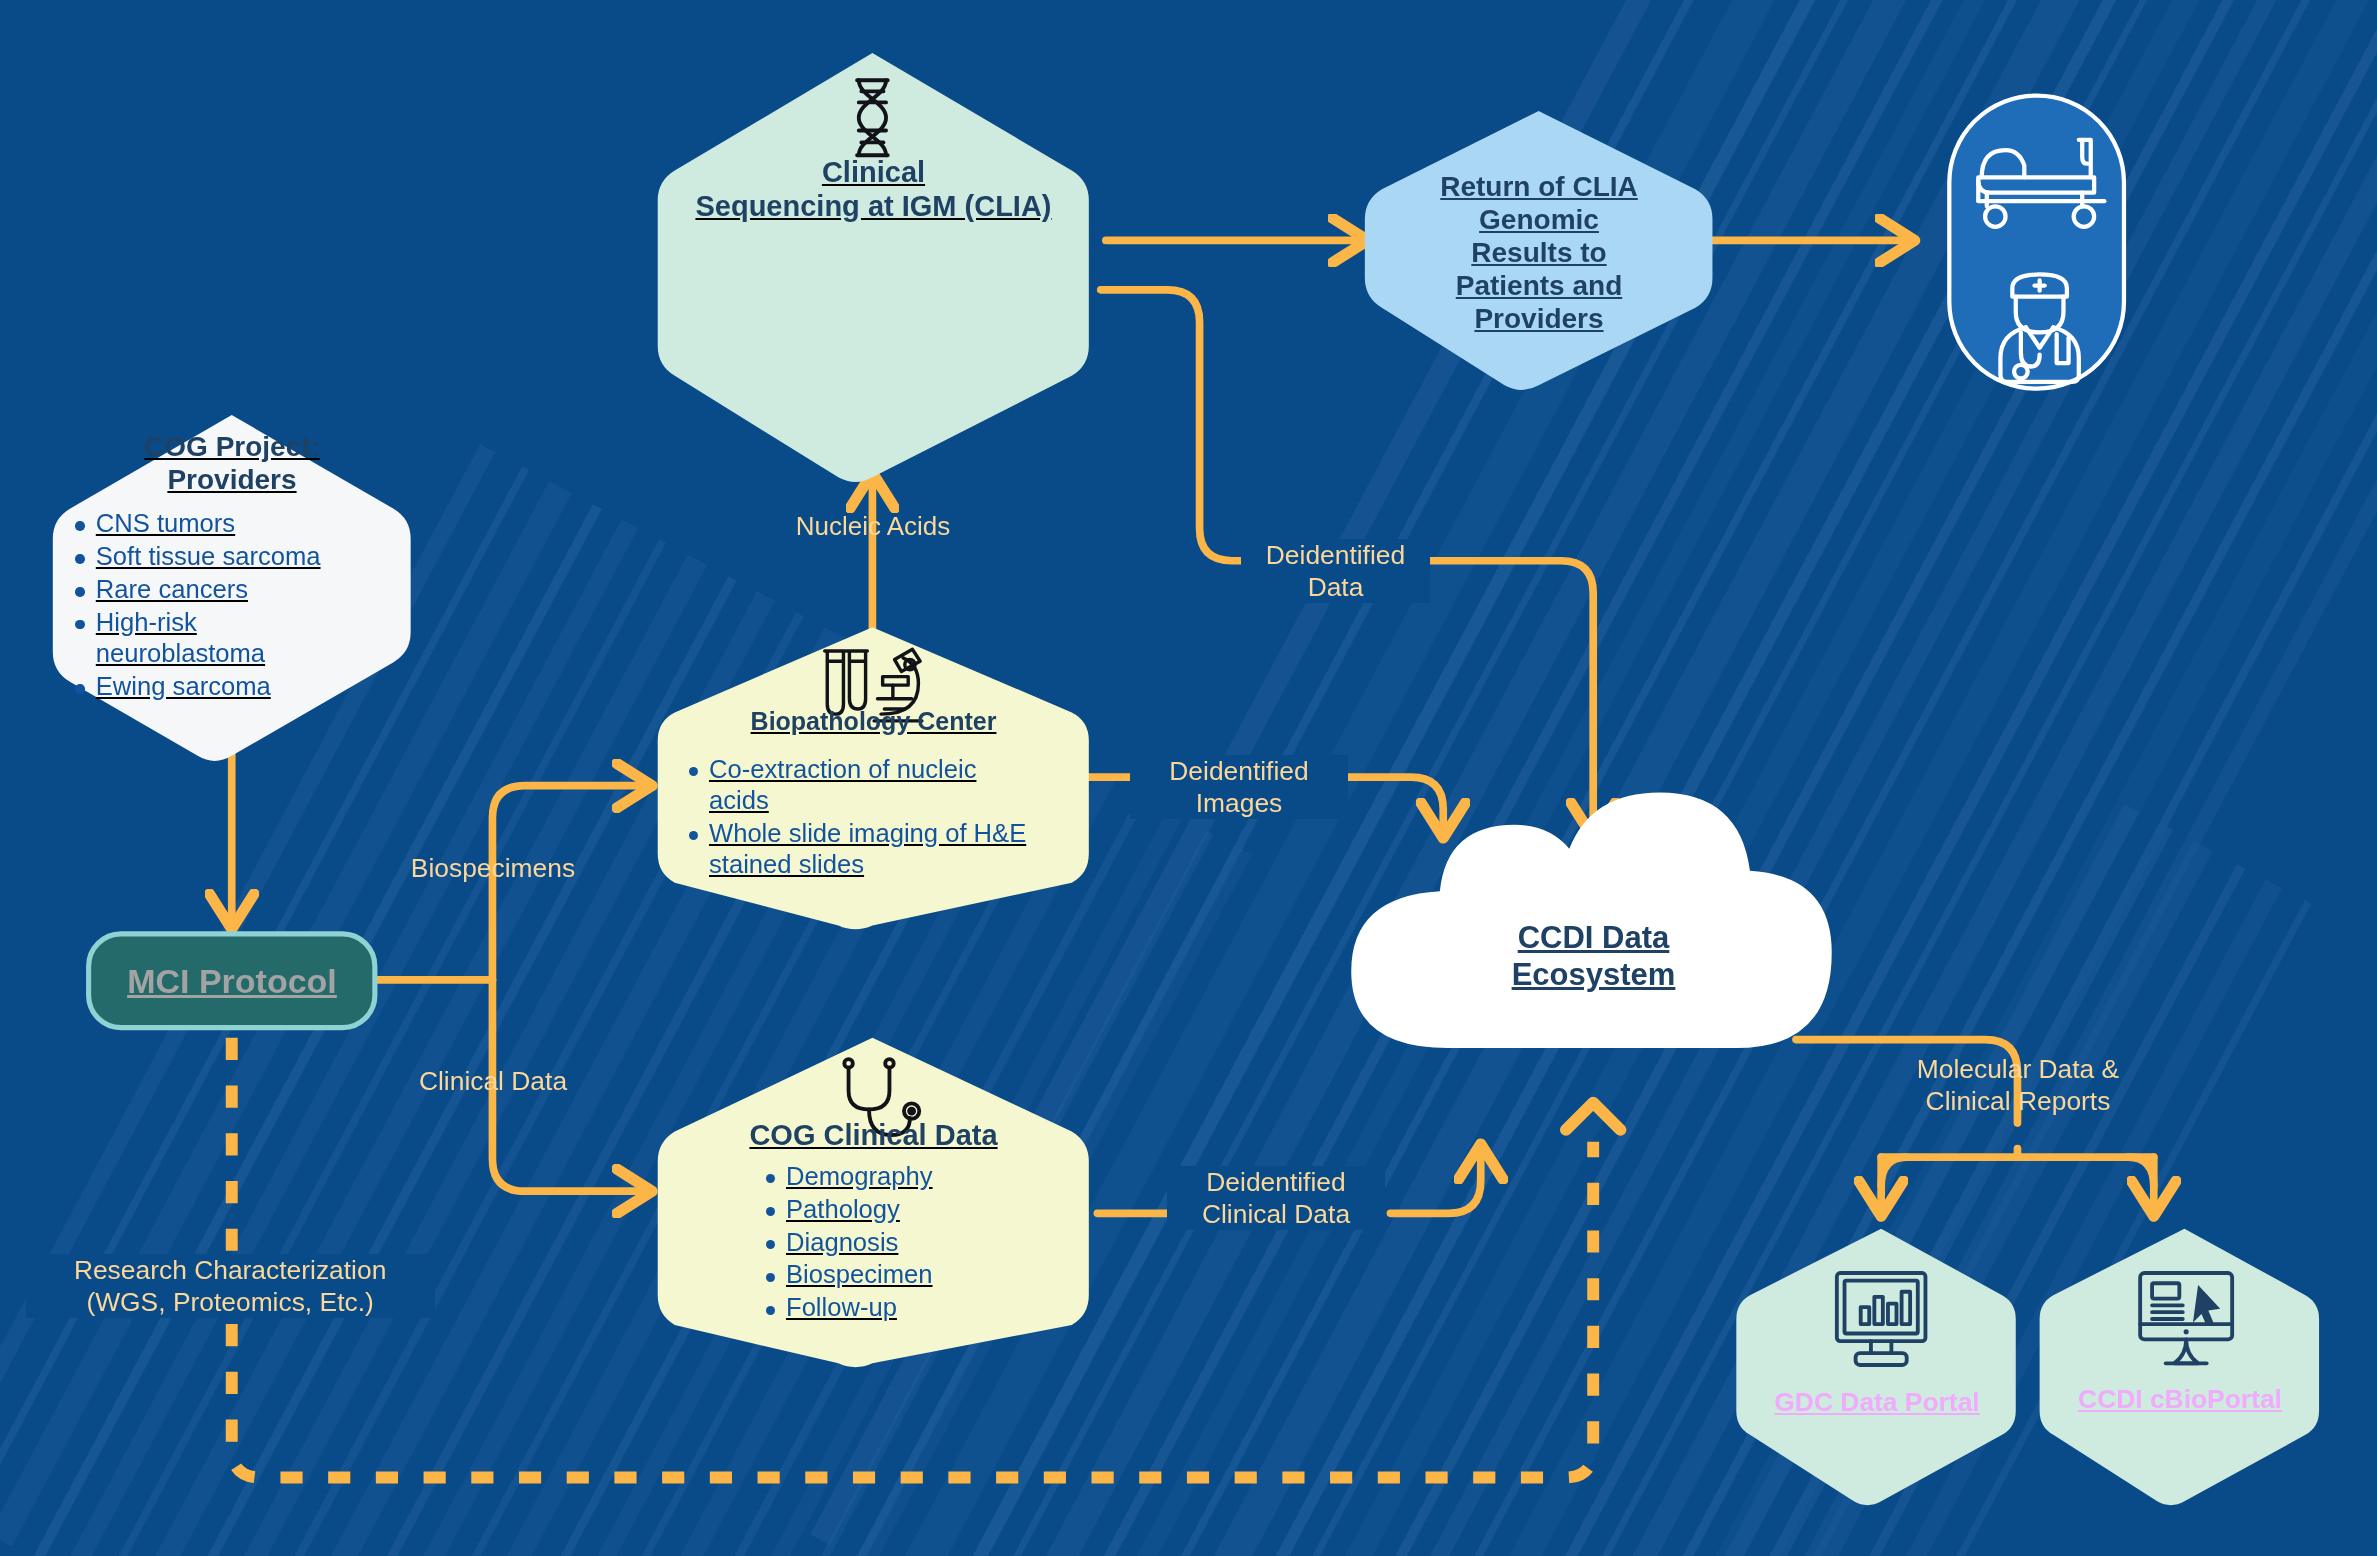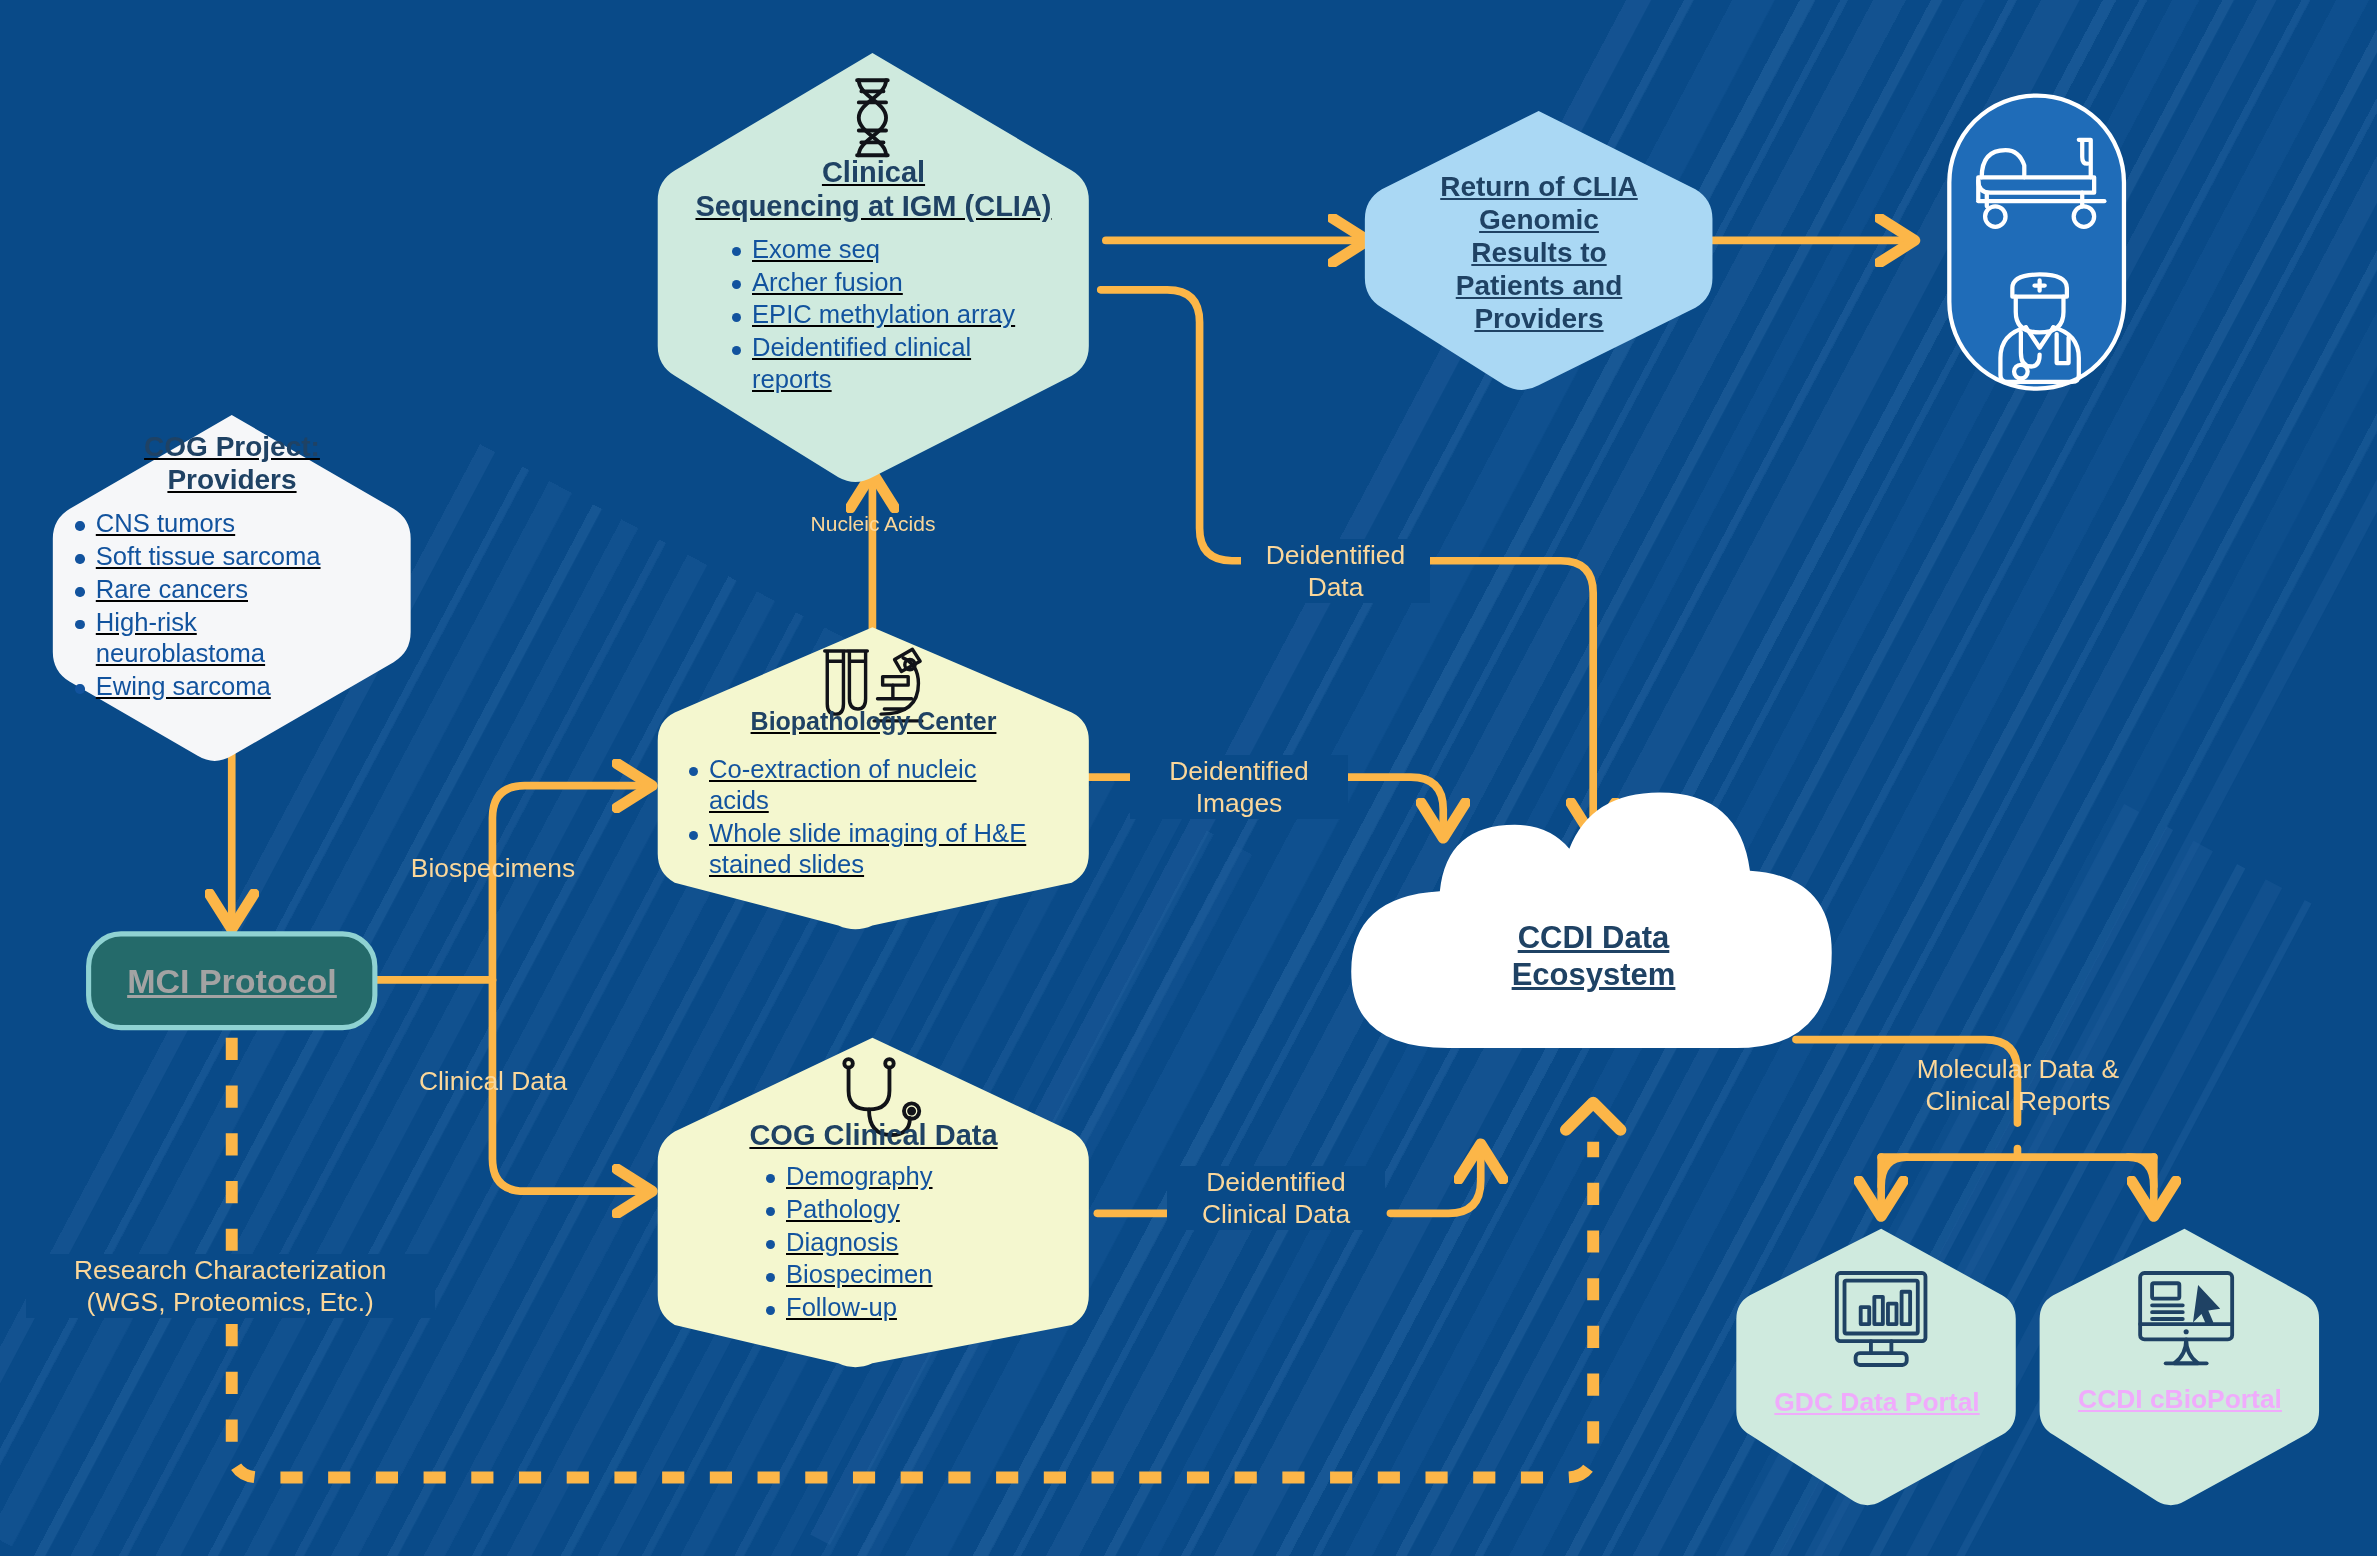--- a/index.html
+++ b/index.html
@@ -234,26 +234,20 @@
       <li style="width:179px;">High-risk neuroblastoma</li>
       <li>Ewing sarcoma</li>
     </ul>
   </div>
 
   <div class="nodetext" style="left:89px;top:934px;width:286px;height:94px;display:flex;align-items:center;justify-content:center;color:#a3a3a3;font-weight:bold;font-size:34px;">MCI Protocol</div>
 
   <div class="nodetext" style="left:663px;top:155px;width:421px;">
     <div class="title" style="font-size:29px;white-space:pre-line;margin-bottom:10.2px;">Clinical
 Sequencing at IGM (CLIA)</div>
-    <ul class="bullets" style="font-size:25.6px;padding-left:60px;">
-      <li>Exome seq</li>
-      <li>Archer fusion</li>
-      <li>EPIC methylation array</li>
-      <li style="width:256px;">Deidentified clinical reports</li>
-    </ul>
   </div>
 
   <div class="nodetext" style="left:663px;top:707px;width:421px;">
     <div class="title" style="font-size:25px;margin-bottom:17px;">Biopathology Center</div>
     <ul class="bullets" style="font-size:25.6px;padding-left:17px;">
       <li style="width:290px;">Co-extraction of nucleic acids</li>
       <li style="width:341px;">Whole slide imaging of H&amp;E stained slides</li>
     </ul>
   </div>
 
@@ -275,21 +269,21 @@
   </div>
 
   <div class="nodetext title" style="left:1411px;top:920px;width:365px;font-size:31px;white-space:pre-line;">CCDI Data
 Ecosystem</div>
 
   <div class="nodetext portal-label" style="left:1737px;top:1387px;width:280px;font-size:26.4px;">GDC Data Portal</div>
   <div class="nodetext portal-label" style="left:2040px;top:1384px;width:280px;font-size:26.4px;">CCDI cBioPortal</div>
 
   <div class="conn-label" style="left:331px;top:852px;width:324px;font-size:26.4px;">Biospecimens</div>
   <div class="conn-label" style="left:331px;top:1065px;width:324px;font-size:26.4px;">Clinical Data</div>
-  <div class="conn-label" style="left:711px;top:511px;width:324px;font-size:21px;">Nucleic Acids</div>
+  <div class="conn-label" style="left:711px;top:511px;width:324px;font-size:26px;">Nucleic Acids</div>
   <div class="conn-label" style="left:1241px;top:539px;width:189px;font-size:26.4px;background:#094a88;">Deidentified Data</div>
   <div class="conn-label" style="left:1130px;top:755px;width:218px;font-size:26.4px;background:#094a88;">Deidentified Images</div>
   <div class="conn-label" style="left:1167px;top:1166px;width:218px;font-size:26.4px;white-space:pre-line;background:#094a88;">Deidentified
 Clinical Data</div>
   <div class="conn-label" style="left:1873px;top:1053px;width:290px;font-size:26.4px;white-space:pre-line;">Molecular Data &amp;
 Clinical Reports</div>
   <div class="conn-label" style="left:25.6px;top:1254px;width:409px;font-size:26.4px;white-space:pre-line;background:#094a88;">Research Characterization
 (WGS, Proteomics, Etc.)</div>
 
 </div>

